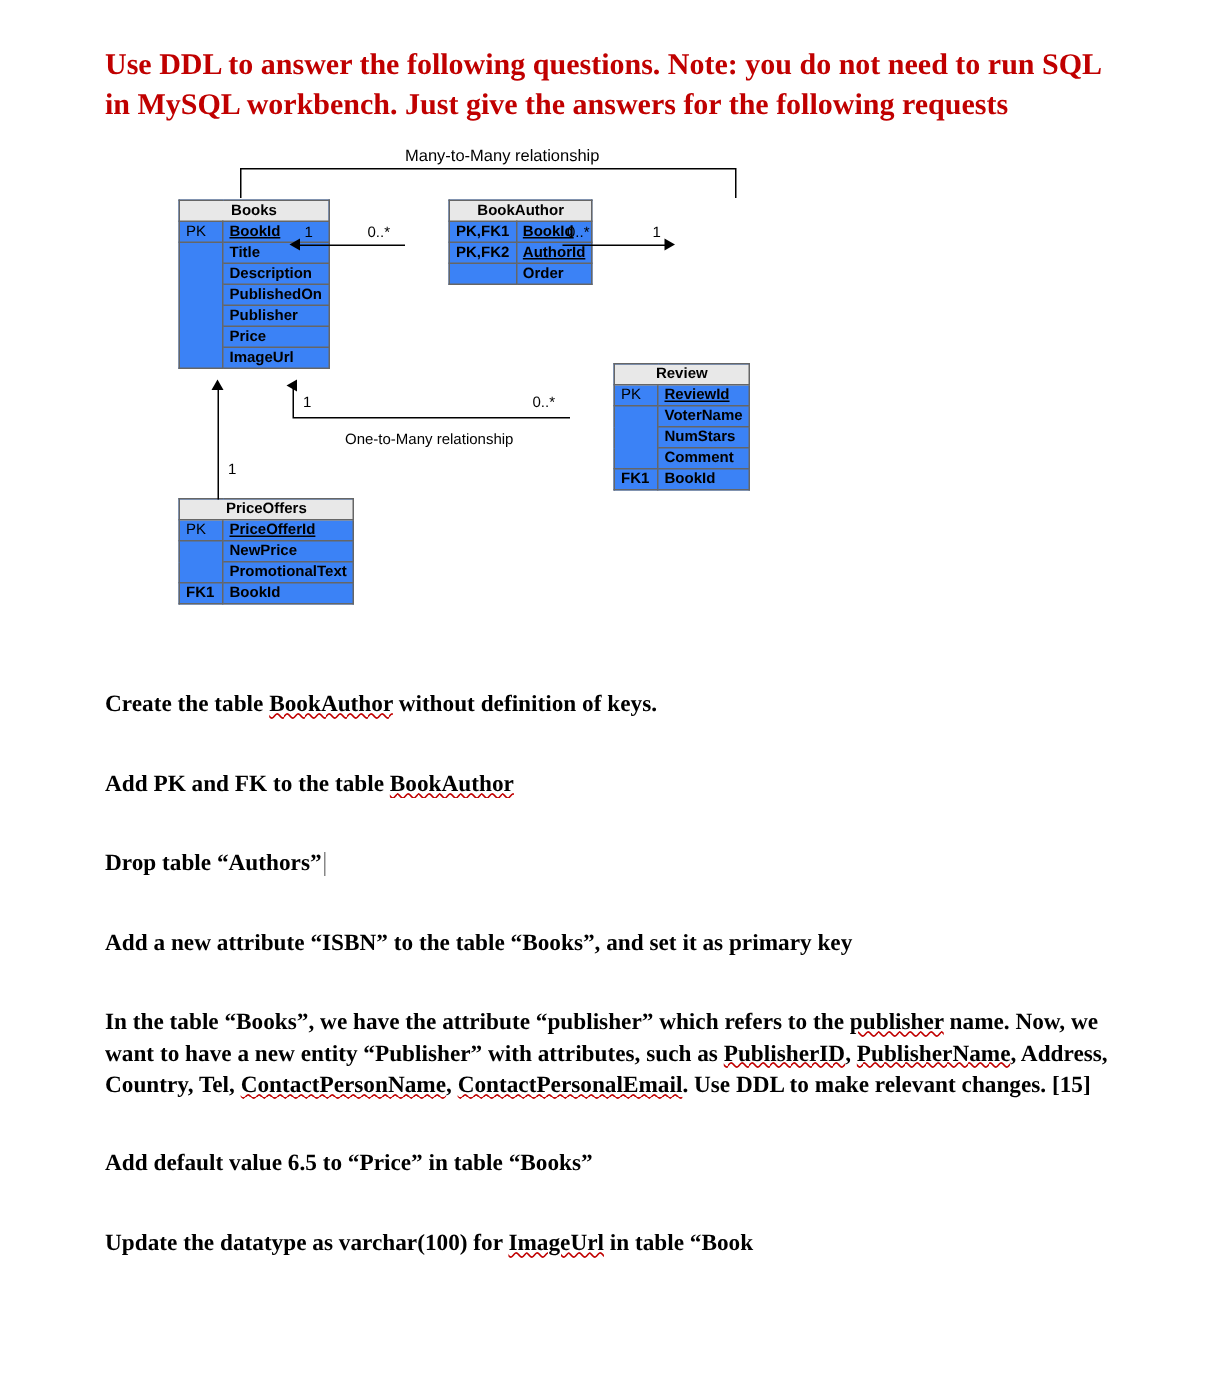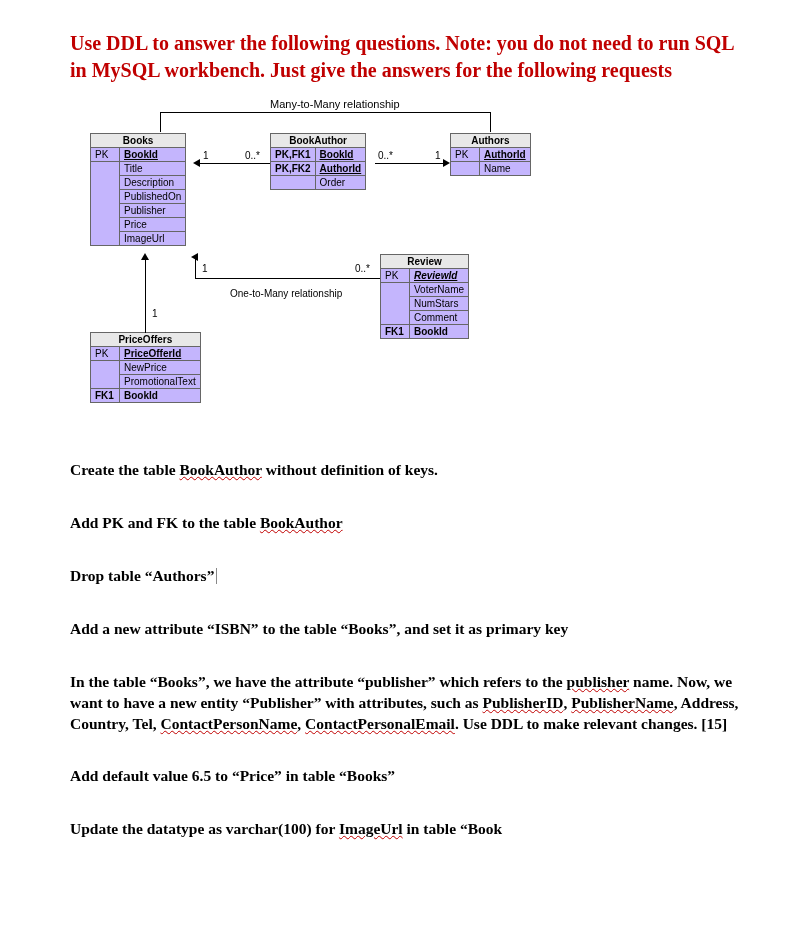--- a/index.html
+++ b/index.html
@@ -35,31 +35,32 @@
     font-size: 11px;
   }
   .rel-one2many {
     position: absolute;
     top: 190px;
     left: 150px;
     font-size: 10px;
   }
   .entity {
     position: absolute;
-    background: #c4b5fd;
+    background: #3b82f6;
+    margin-left: 29px;
   }
   .entity table {
     border-collapse: collapse;
     font-size: 10px;
   }
   .entity td, .entity th {
     border: 1px solid #666;
     padding: 1px 4px;
     text-align: left;
-    font-weight: normal;
+    font-weight: bold;
     white-space: nowrap;
   }
   .entity .title td {
     background: #e8e8e8;
     text-align: center;
     font-weight: bold;
     font-size: 10px;
   }
   .entity .pk-col {
     width: 20px;
@@ -176,47 +177,30 @@
             <td style="font-weight:bold;text-decoration:underline;">AuthorId</td>
           </tr>
       <tr>
             <td></td>
             <td>Order</td>
           </tr>
     </tbody>
       </table>
   </div>
 
-  <div class="entity" style="top:35px; left:370px;">
-    <table>
-      <tbody>
-          <tr class="title">
-            <td colspan="2">Authors</td>
+
+  <div class="entity" style="top:144px; left:300px;">
+    <table>
+      <tbody>
+          <tr class="title">
+            <td colspan="2">Review</td>
           </tr>
       <tr>
             <td class="pk-col">PK</td>
-            <td style="font-weight:bold;text-decoration:underline;">AuthorId</td>
-          </tr>
-      <tr>
-            <td></td>
-            <td>Name</td>
-          </tr>
-    </tbody>
-      </table>
-  </div>
-
-  <div class="entity" style="top:156px; left:300px;">
-    <table>
-      <tbody>
-          <tr class="title">
-            <td colspan="2">Review</td>
-          </tr>
-      <tr>
-            <td class="pk-col">PK</td>
-            <td style="font-weight:bold;text-decoration:underline;font-style:italic;">ReviewId</td>
+            <td style="font-weight:bold;text-decoration:underline;">ReviewId</td>
           </tr>
       <tr>
             <td rowspan="3"></td>
             <td>VoterName</td>
           </tr>
       <tr>
             <td>NumStars</td>
           </tr>
       <tr>
             <td>Comment</td>

